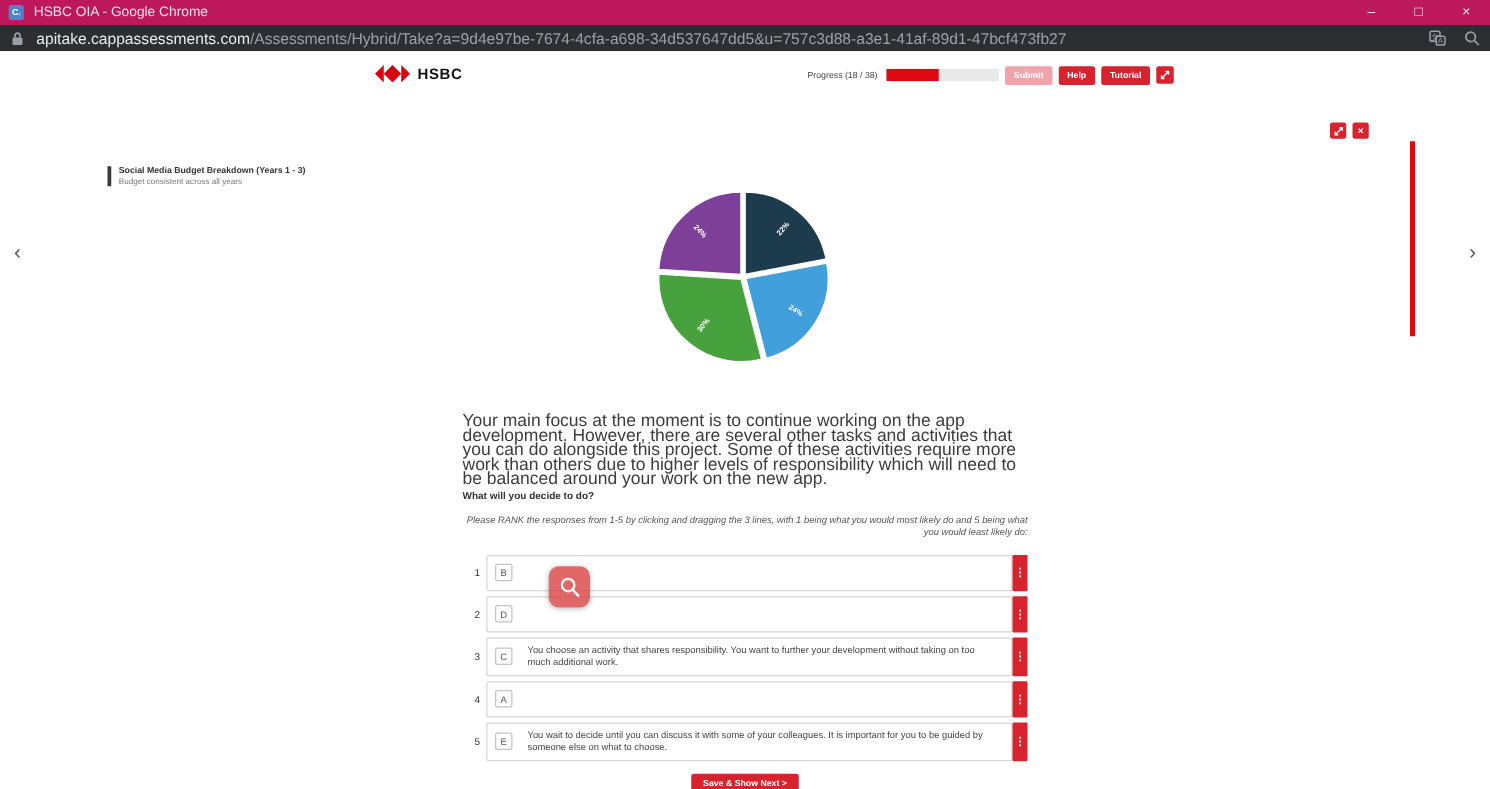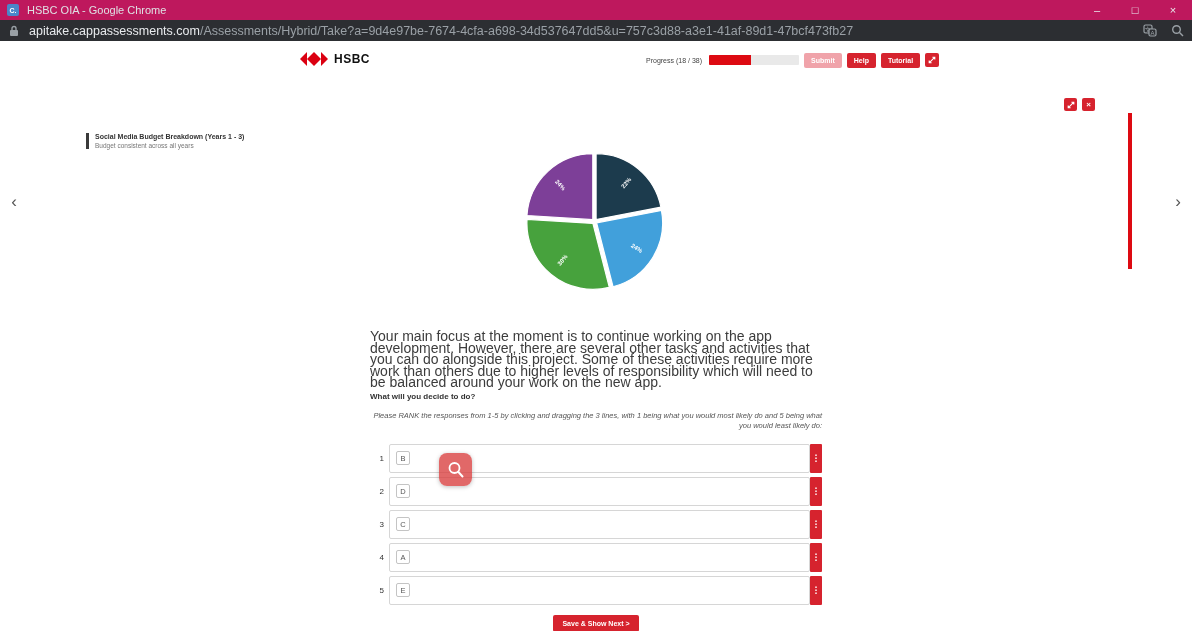--- a/index.html
+++ b/index.html
@@ -201,36 +201,38 @@
     <div class="rank-box">
       <div class="letter-badge">D</div>
     </div>
     <div class="drag-handle">⋮</div>
   </div>
 
   <div class="rank-row">
     <div class="rank-num">3</div>
     <div class="rank-box">
       <div class="letter-badge">C</div>
+      <div class="rank-text">You choose an activity that shares responsibility. You want to further your development without taking on too much additional work.</div>
     </div>
     <div class="drag-handle">⋮</div>
   </div>
 
   <div class="rank-row">
     <div class="rank-num">4</div>
     <div class="rank-box">
       <div class="letter-badge">A</div>
     </div>
     <div class="drag-handle">⋮</div>
   </div>
 
   <div class="rank-row">
     <div class="rank-num">5</div>
     <div class="rank-box">
       <div class="letter-badge">E</div>
+      <div class="rank-text">You wait to decide until you can discuss it with some of your colleagues. It is important for you to be guided by someone else on what to choose.</div>
     </div>
     <div class="drag-handle">⋮</div>
   </div>
 </div>
     <div class="save-row">
       <button class="btn save-btn">Save &amp; Show Next &gt;</button>
     </div>
   </div>
 
   <div class="click-indicator">

